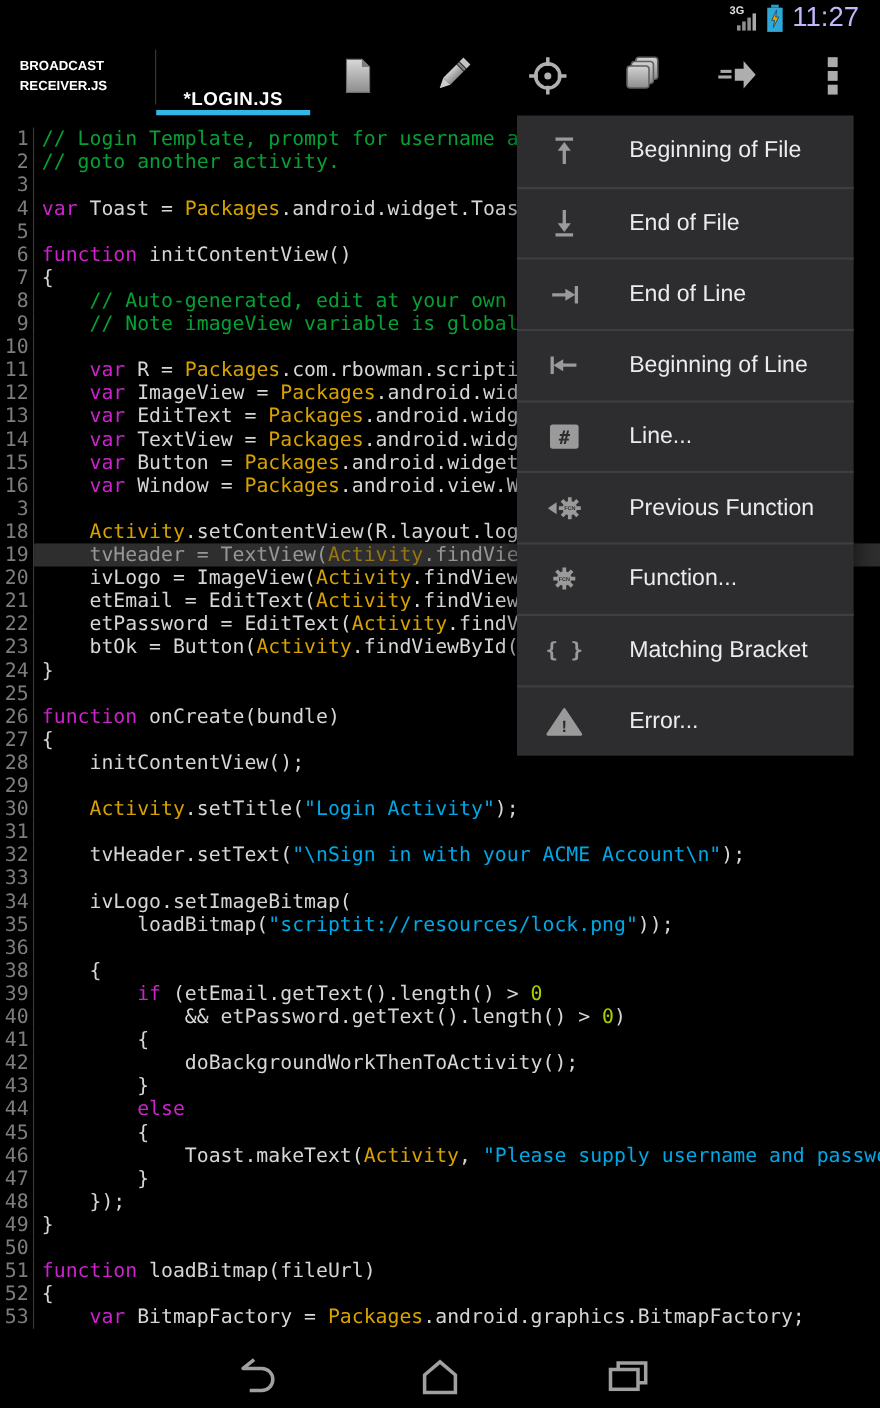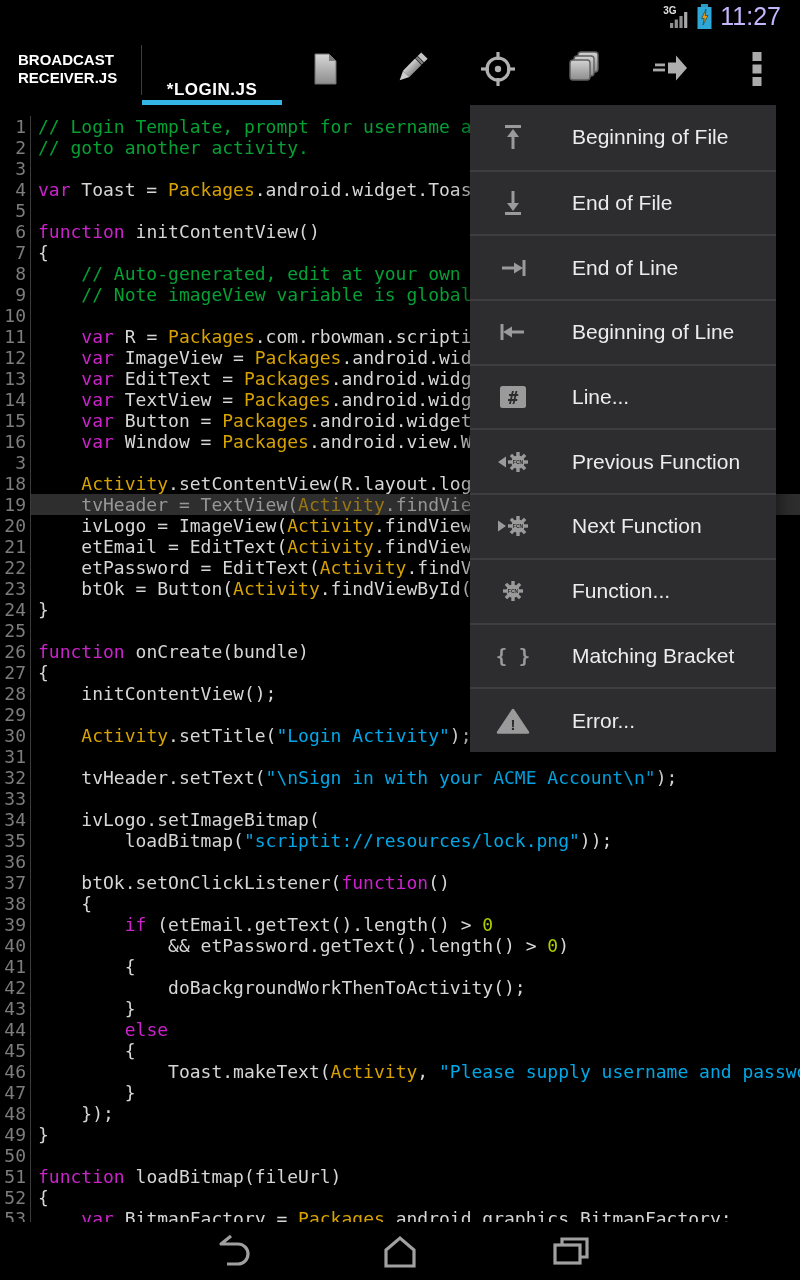--- a/index.html
+++ b/index.html
@@ -11,21 +11,21 @@
   .net{position:relative;width:27px;height:24px;}
   .net-label{position:absolute;top:0;left:1px;font-size:10px;font-weight:bold;color:#e0e0e0;letter-spacing:0;}
   .net svg{position:absolute;right:0;bottom:1px;}
   .time{font-size:25px;color:#c4b5fd;padding-bottom:1px;}
 
   
   .action-bar{height:72px;display:flex;align-items:stretch;background:#000;}
   .tab{cursor:default;}
   .tab-inactive{width:142px;display:flex;align-items:center;padding-left:18px;box-sizing:border-box;position:relative;}
   .tab-inactive:after{content:"";position:absolute;right:0;top:12px;bottom:10px;width:1px;background:#3c3c3c;}
-  .tab-inactive .tab-label{font-size:15px;font-weight:bold;color:#fff;line-height:18px;width:104px;}
+  .tab-inactive .tab-label{font-size:12px;font-weight:bold;color:#fff;line-height:18px;width:104px;}
   .tab-active{width:140px;display:flex;align-items:flex-end;justify-content:center;box-sizing:border-box;
               border-bottom:5px solid #33b5e5;}
   .tab-active .tab-label{font-size:17px;font-weight:bold;color:#fff;letter-spacing:.5px;}
   .actions{flex:1;display:flex;}
   .abtn{flex:1;display:flex;align-items:center;justify-content:center;}
 
   
   .editor{position:absolute;left:0;top:105px;width:800px;height:1117px;overflow:hidden;background:#000;
           font-family:"DejaVu Sans Mono",monospace;font-size:18px;line-height:21px;padding-top:11px;box-sizing:content-box;}
   .row{display:flex;height:21px;}
@@ -288,24 +288,20 @@
       </div>
       <div class="row">
         <span class="ln">35</span>
         <span class="lc"><span class="tk-d">        loadBitmap(</span><span class="tk-s">"scriptit://resources/lock.png"</span><span class="tk-d">));</span></span>
       </div>
       <div class="row">
         <span class="ln">36</span>
         <span class="lc"></span>
       </div>
       <div class="row">
-        <span class="ln">37</span>
-        <span class="lc"><span class="tk-d">    btOk.setOnClickListener(</span><span class="tk-k">function</span><span class="tk-d">()</span></span>
-      </div>
-      <div class="row">
         <span class="ln">38</span>
         <span class="lc"><span class="tk-d">    {</span></span>
       </div>
       <div class="row">
         <span class="ln">39</span>
         <span class="lc"><span class="tk-d">        </span><span class="tk-k">if</span><span class="tk-d"> (etEmail.getText().length() &gt; </span><span class="tk-n">0</span></span>
       </div>
       <div class="row">
         <span class="ln">40</span>
         <span class="lc"><span class="tk-d">            &amp;&amp; etPassword.getText().length() &gt; </span><span class="tk-n">0</span><span class="tk-d">)</span></span>
@@ -428,38 +424,20 @@
             <line x1="25.8" y1="11.2" x2="30.1" y2="6.9" stroke="#9a9a9a" stroke-width="3.4"></line>
             <circle cx="23" cy="14" r="6.6" fill="#9a9a9a"></circle>
             <text x="23" y="16" font-size="5" font-weight="bold" fill="#2c2c2c" text-anchor="middle" font-family="Liberation Sans,sans-serif">FCN</text>
           </svg>
         </span>
         <span class="mlabel">Previous Function</span>
       </div>
       <div class="mitem">
         <span class="micon">
           <svg width="36" height="28" viewBox="0 0 36 28">
-            <polygon points="11,14 3,8.5 3,19.5" fill="#9a9a9a"></polygon>
-            <line x1="27.0" y1="14.0" x2="33.0" y2="14.0" stroke="#9a9a9a" stroke-width="3.4"></line>
-            <line x1="25.8" y1="16.8" x2="30.1" y2="21.1" stroke="#9a9a9a" stroke-width="3.4"></line>
-            <line x1="23.0" y1="18.0" x2="23.0" y2="24.0" stroke="#9a9a9a" stroke-width="3.4"></line>
-            <line x1="20.2" y1="16.8" x2="15.9" y2="21.1" stroke="#9a9a9a" stroke-width="3.4"></line>
-            <line x1="19.0" y1="14.0" x2="13.0" y2="14.0" stroke="#9a9a9a" stroke-width="3.4"></line>
-            <line x1="20.2" y1="11.2" x2="15.9" y2="6.9" stroke="#9a9a9a" stroke-width="3.4"></line>
-            <line x1="23.0" y1="10.0" x2="23.0" y2="4.0" stroke="#9a9a9a" stroke-width="3.4"></line>
-            <line x1="25.8" y1="11.2" x2="30.1" y2="6.9" stroke="#9a9a9a" stroke-width="3.4"></line>
-            <circle cx="23" cy="14" r="6.6" fill="#9a9a9a"></circle>
-            <text x="23" y="16" font-size="5" font-weight="bold" fill="#2c2c2c" text-anchor="middle" font-family="Liberation Sans,sans-serif">FCN</text>
-          </svg>
-        </span>
-        <span class="mlabel">Next Function</span>
-      </div>
-      <div class="mitem">
-        <span class="micon">
-          <svg width="36" height="28" viewBox="0 0 36 28">
             <line x1="22.0" y1="14.0" x2="28.0" y2="14.0" stroke="#9a9a9a" stroke-width="3.4"></line>
             <line x1="20.8" y1="16.8" x2="25.1" y2="21.1" stroke="#9a9a9a" stroke-width="3.4"></line>
             <line x1="18.0" y1="18.0" x2="18.0" y2="24.0" stroke="#9a9a9a" stroke-width="3.4"></line>
             <line x1="15.2" y1="16.8" x2="10.9" y2="21.1" stroke="#9a9a9a" stroke-width="3.4"></line>
             <line x1="14.0" y1="14.0" x2="8.0" y2="14.0" stroke="#9a9a9a" stroke-width="3.4"></line>
             <line x1="15.2" y1="11.2" x2="10.9" y2="6.9" stroke="#9a9a9a" stroke-width="3.4"></line>
             <line x1="18.0" y1="10.0" x2="18.0" y2="4.0" stroke="#9a9a9a" stroke-width="3.4"></line>
             <line x1="20.8" y1="11.2" x2="25.1" y2="6.9" stroke="#9a9a9a" stroke-width="3.4"></line>
             <circle cx="18" cy="14" r="6.6" fill="#9a9a9a"></circle>
             <text x="18" y="16" font-size="5" font-weight="bold" fill="#2c2c2c" text-anchor="middle" font-family="Liberation Sans,sans-serif">FCN</text>

